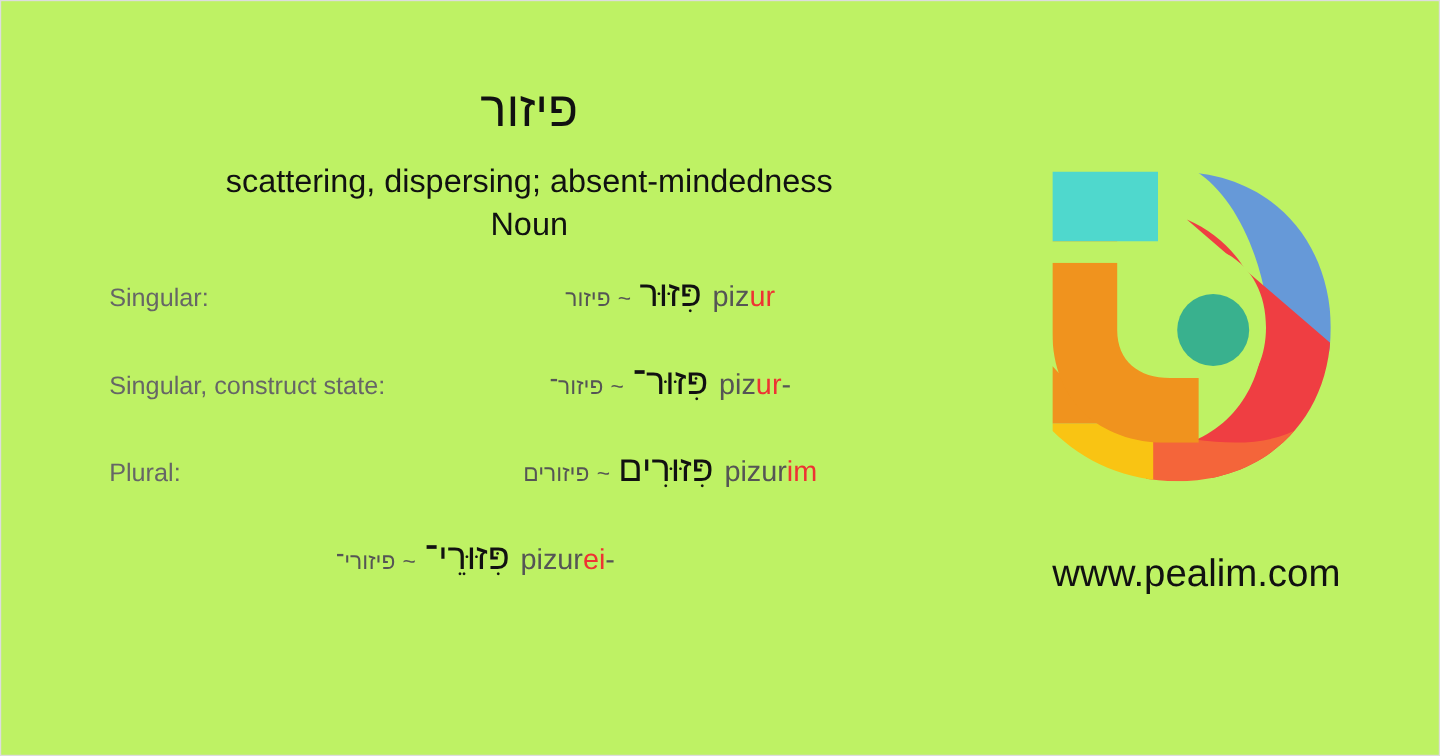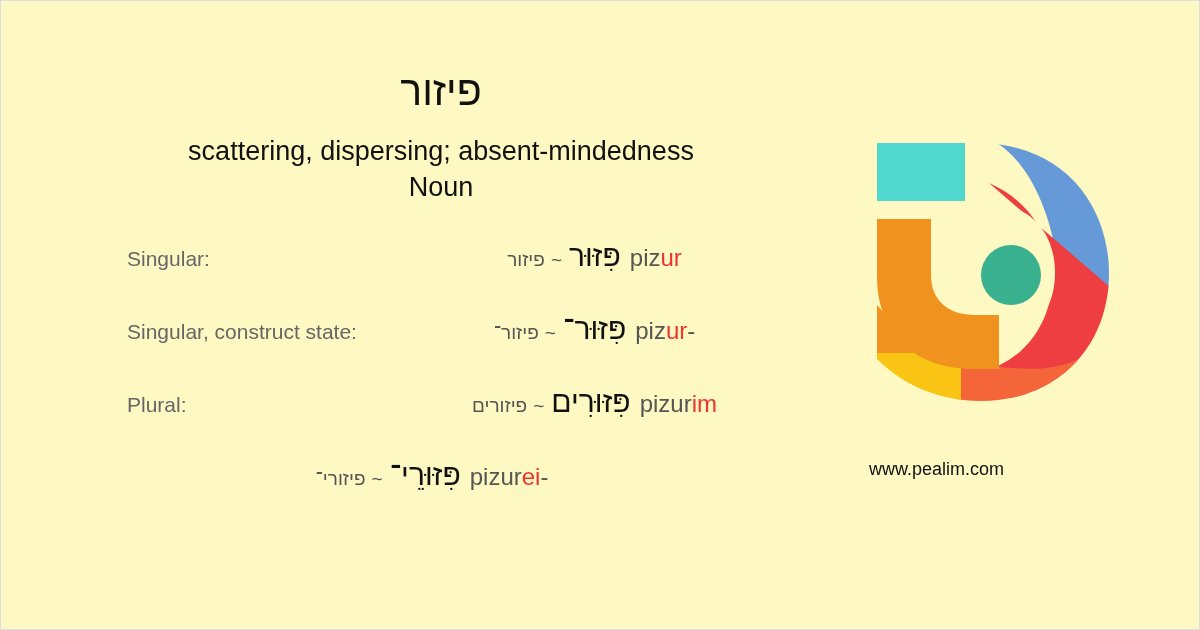--- a/index.html
+++ b/index.html
@@ -10,21 +10,21 @@
   body {
     font-family: "Liberation Sans", sans-serif;
     -webkit-font-smoothing: antialiased;
   }
   .card {
     position: relative;
     width: 1200px;
     height: 630px;
     box-sizing: border-box;
     border: 1px solid #dddddd;
-    background: #fef9c3;
+    background: #bef264;
     overflow: hidden;
   }
 
   
   .header {
     position: absolute;
     left: 0;
     top: 66px;
     width: 880px;
     text-align: center;
@@ -49,23 +49,22 @@
     font-size: 27px;
     line-height: 36px;
     color: #111111;
     font-weight: 400;
   }
 
   
   .forms {
     position: absolute;
     left: 0;
-    top: 238px;
+    top: 228px;
     width: 880px;
-    margin-left: 36px;
   }
   .row {
     display: flex;
     align-items: baseline;
     height: 73px;
   }
   .row-label {
     width: 325px;
     padding-left: 90px;
     box-sizing: border-box;
@@ -118,22 +117,22 @@
   .logo-wrap svg {
     display: block;
     width: 248px;
     height: 282px;
   }
   .site-url {
     position: absolute;
     left: 868px;
     top: 458px;
     width: 248px;
-    text-align: left;
-    font-size: 18px;
+    text-align: right;
+    font-size: 32px;
     color: #111111;
     white-space: nowrap;
   }
 </style>
 </head>
 <body>
 
 <div class="card">
 
   <div class="header">

